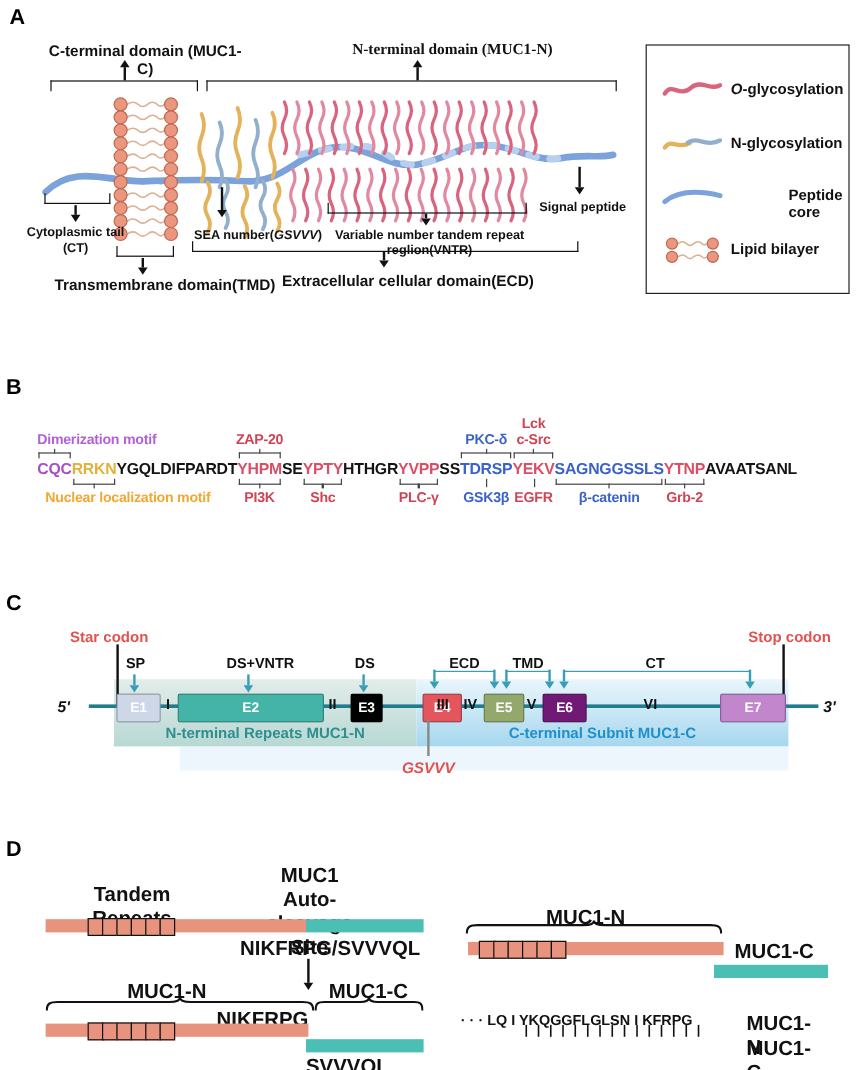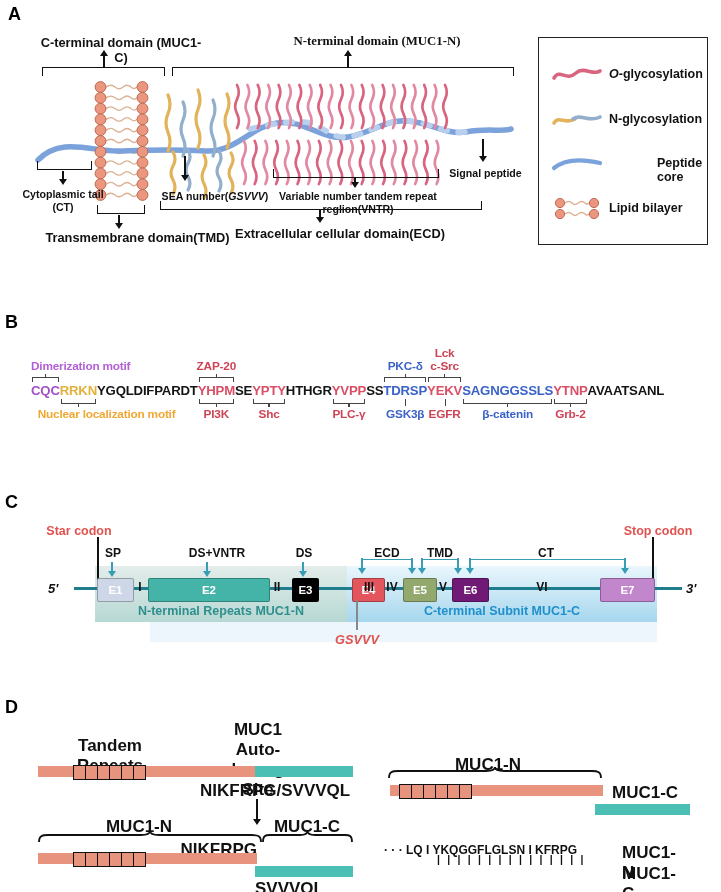--- a/index.html
+++ b/index.html
@@ -263,21 +263,21 @@
     </div>
   </div>
 
   <div>
     <div class="abs pl" style="left:5px;top:492px;">C</div>
 
     <div class="abs" style="left:95px;top:566px;width:252px;height:56px;background:linear-gradient(180deg,#e3edea,#b7d8d4);"></div>
     <div class="abs" style="left:347px;top:566px;width:310px;height:56px;background:linear-gradient(180deg,#eaf6fc,#a6d7ee);"></div>
     <div class="abs" style="left:150px;top:622px;width:507px;height:20px;background:#ddeffa;opacity:.55;"></div>
 
-    <div class="codon" style="left:44px;top:524px;width:70px;">Star codon</div>
+    <div class="codon" style="left:56px;top:524px;width:70px;">Star codon</div>
     <div class="codon" style="left:623px;top:524px;width:70px;">Stop codon</div>
     <div class="vline" style="left:97px;top:537px;height:52px;"></div>
     <div class="vline" style="left:652px;top:537px;height:52px;"></div>
 
     <div class="abs" style="left:74px;top:587px;width:608px;height:3px;background:#1f7d8e;"></div>
     <div class="abs it" style="left:48px;top:581px;font-size:13px;">5'</div>
     <div class="abs it" style="left:686px;top:581px;font-size:13px;">3'</div>
 
     <div class="clabel" style="left:95px;top:546px;width:36px;">SP</div>
     <div class="clabel" style="left:170px;top:546px;width:70px;margin-left:12px;">DS+VNTR</div>

